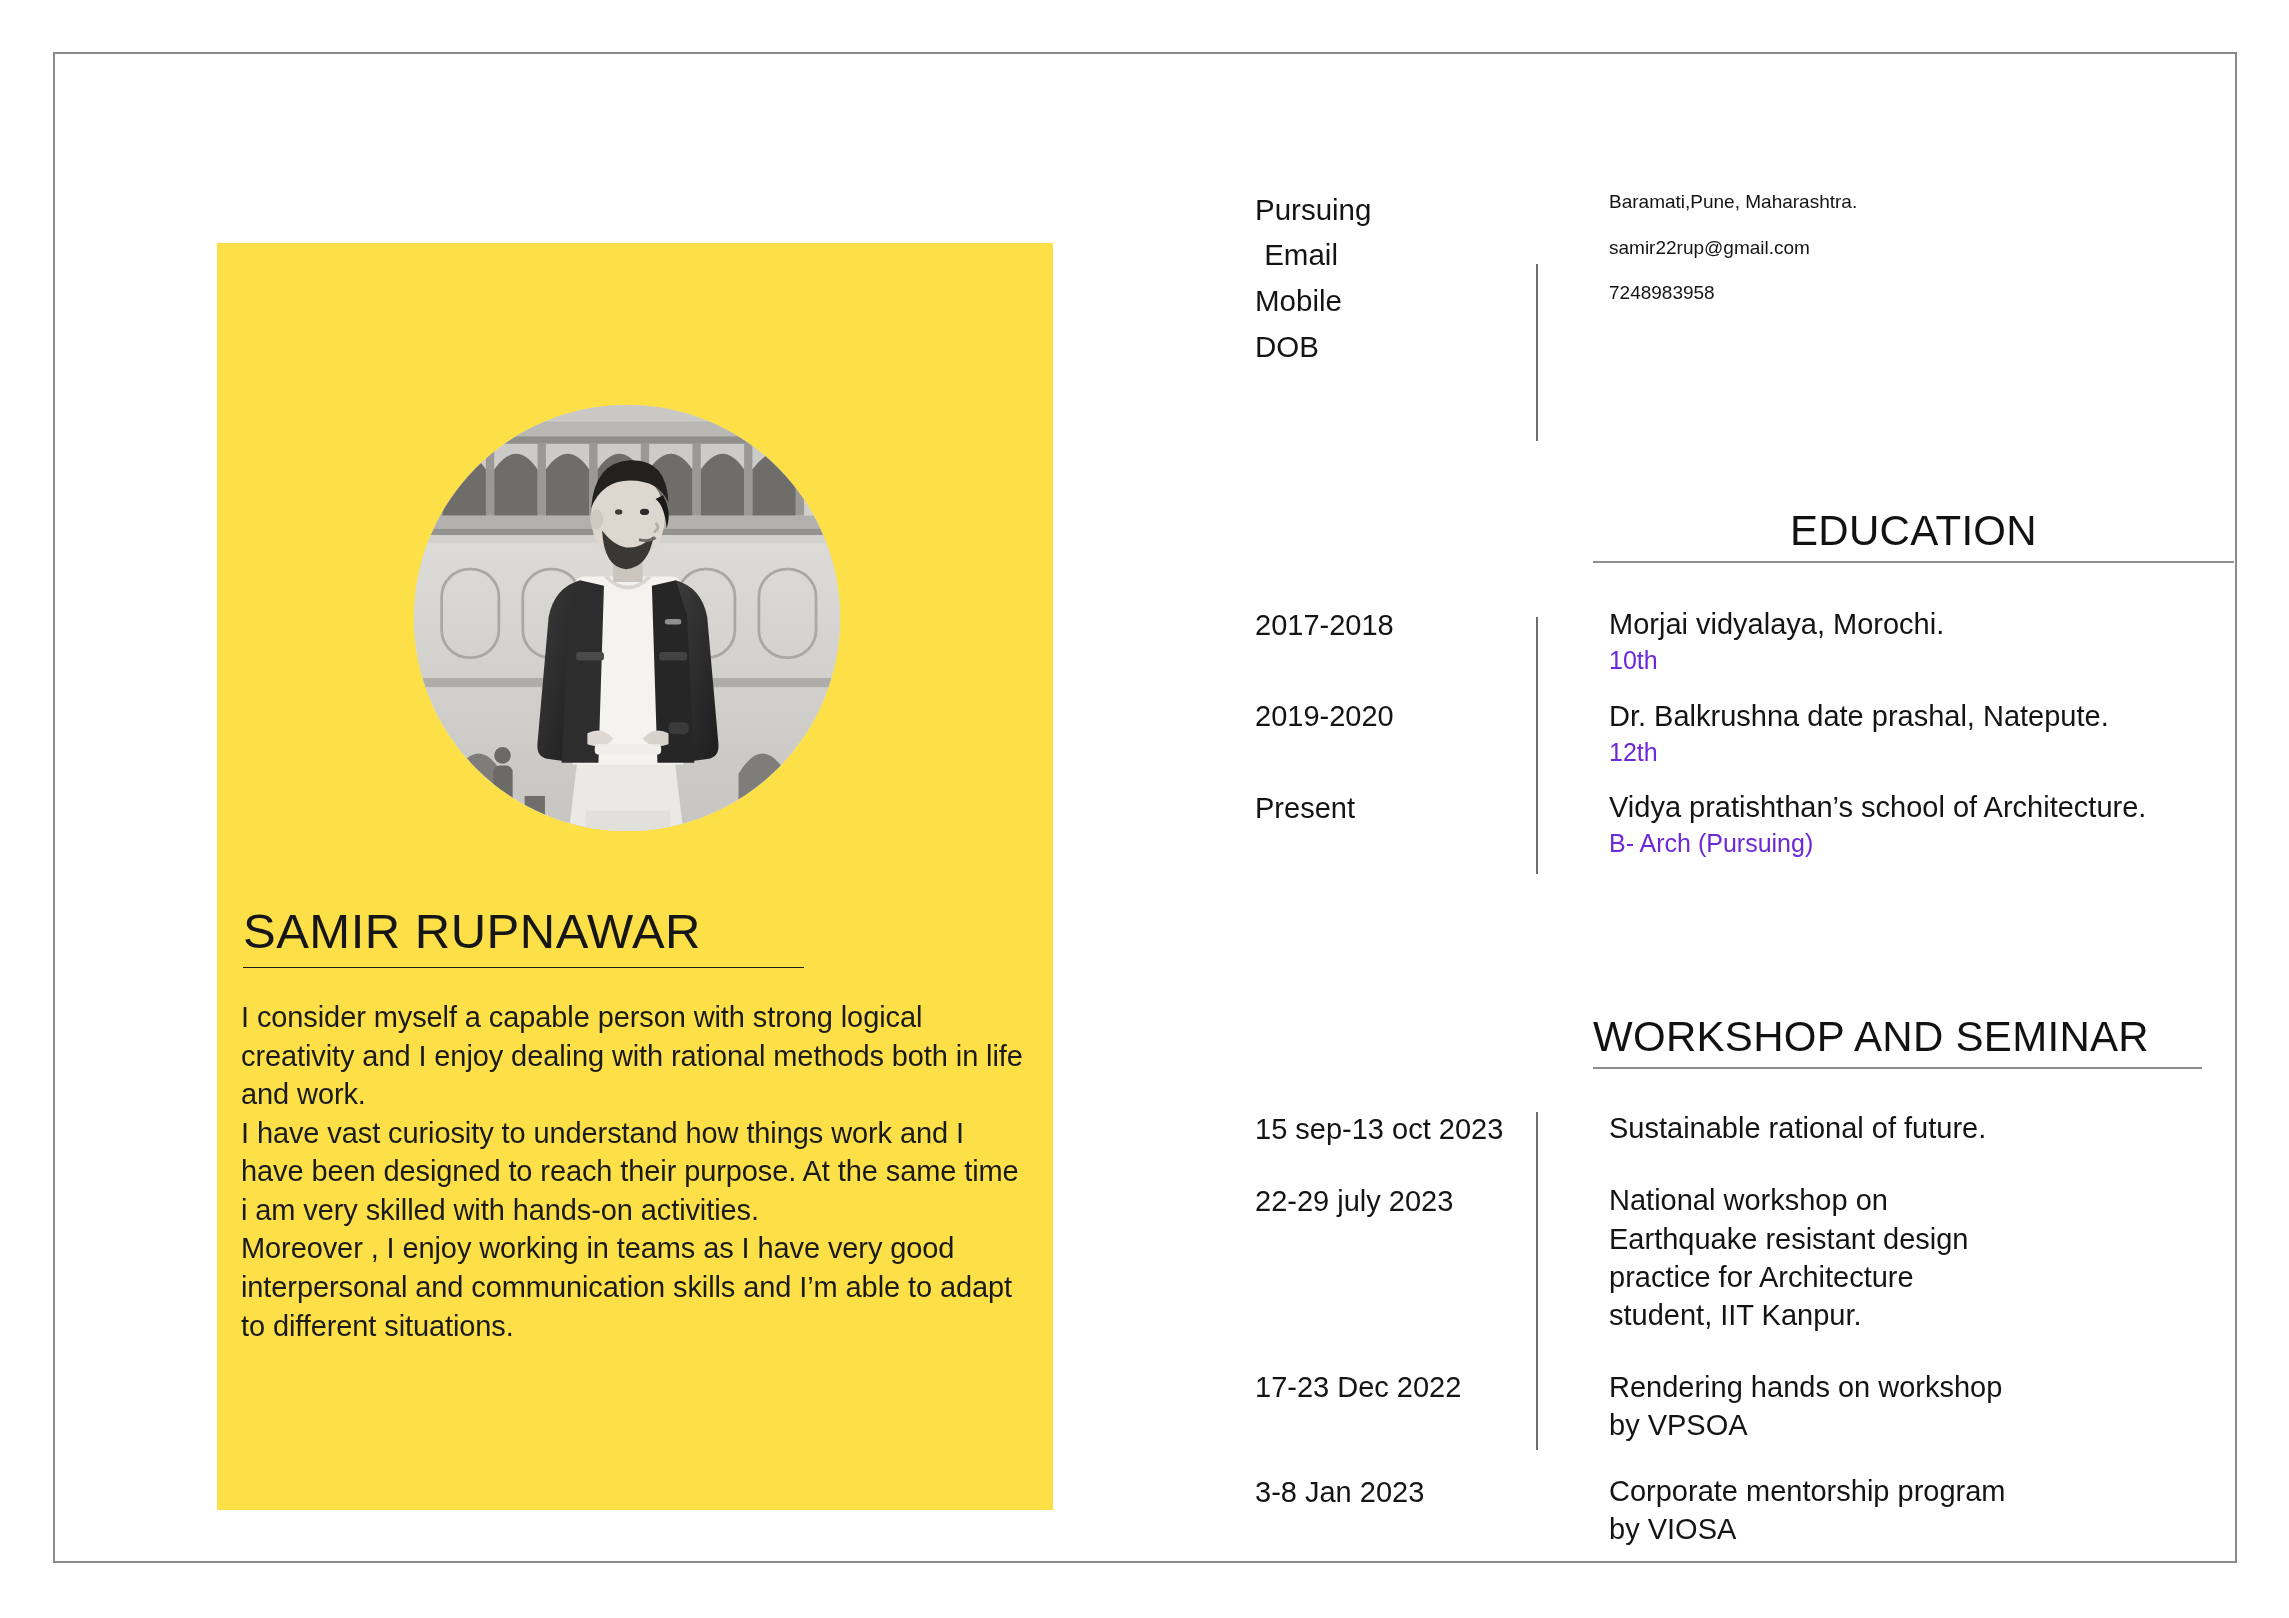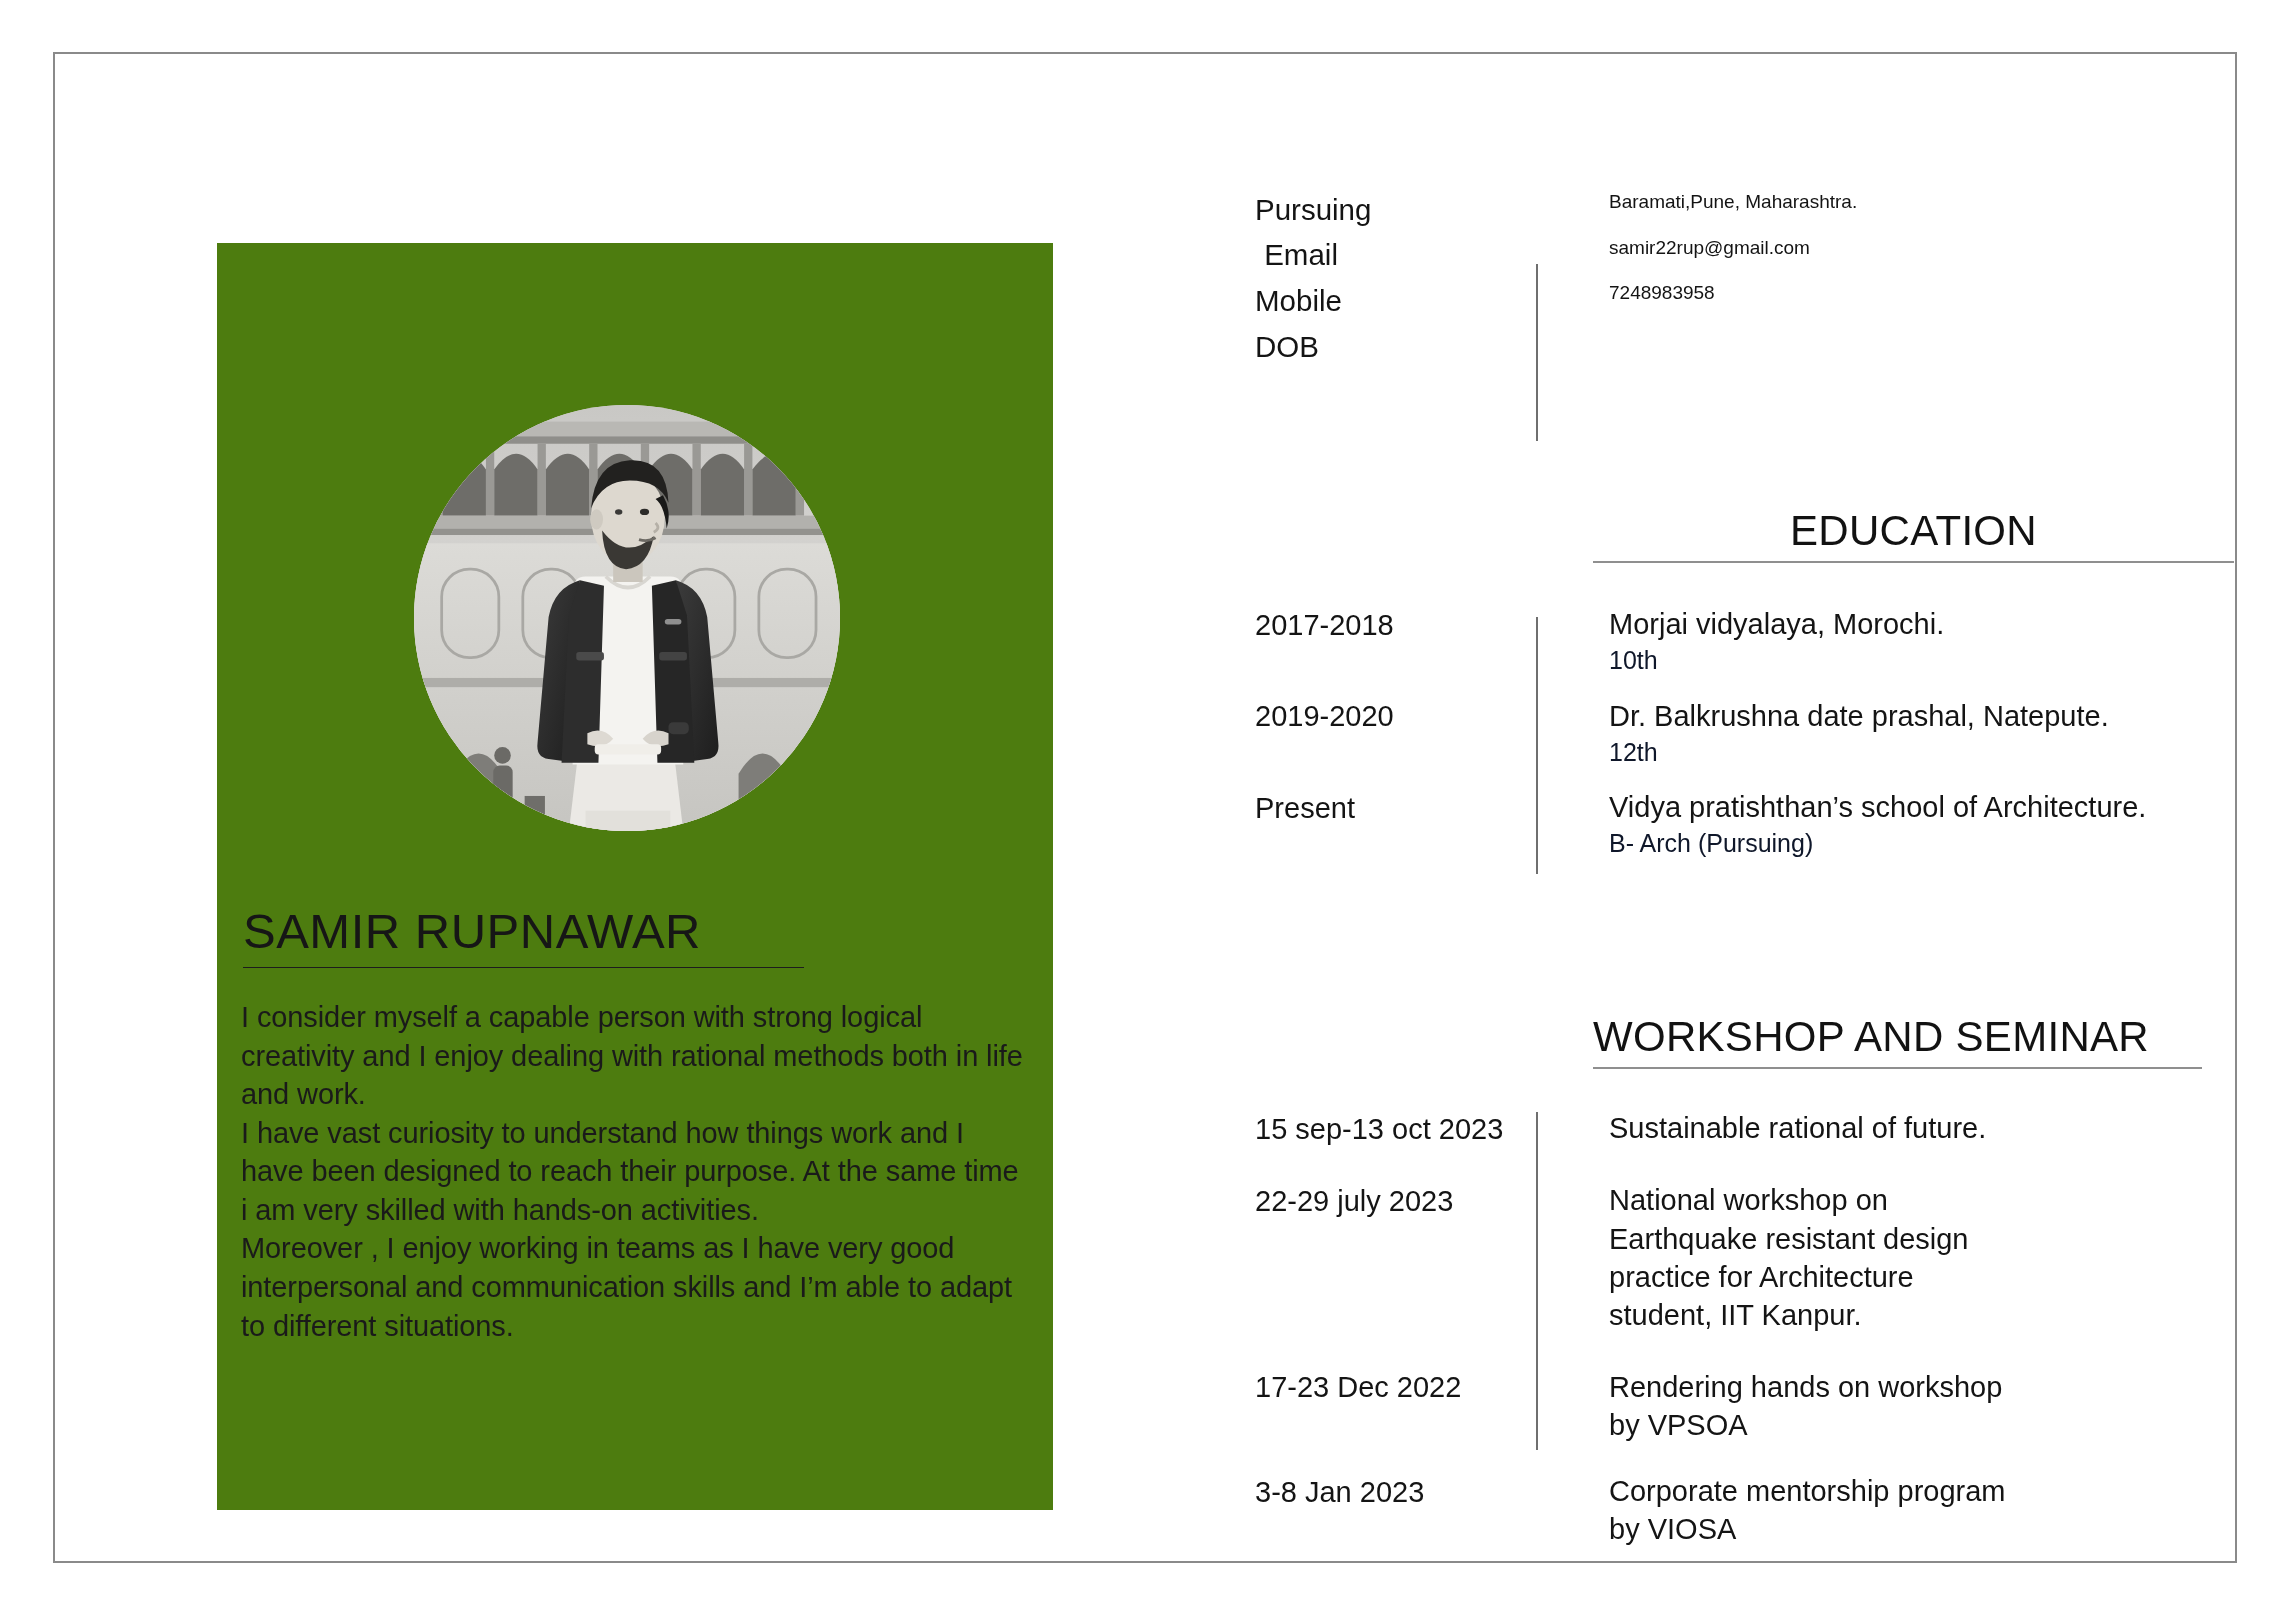--- a/index.html
+++ b/index.html
@@ -28,21 +28,21 @@
     background: #ffffff;
   }
 
   
   #left-panel {
     position: absolute;
     left: 162px;
     top: 189px;
     width: 836px;
     height: 1267px;
-    background: #4d7c0f;
+    background: #fde047;
     box-sizing: border-box;
   }
 
   
   #portrait-wrap {
     position: absolute;
     left: 197px;
     top: 162px;
     width: 426px;
     height: 426px;
@@ -126,21 +126,21 @@
   .row-body {
     flex: 1 1 auto;
     padding-left: 61px;
     font-size: 29px;
     line-height: 1.32;
     color: #141414;
   }
   .row-sub {
     font-size: 25px;
     line-height: 1.3;
-    color: #0f172a;
+    color: #6d28d9;
     margin-top: 0.9px;
   }
 
   
   .vrule {
     position: absolute;
     width: 1.8px;
     background: #6f6f6f;
     left: 281px;
   }

